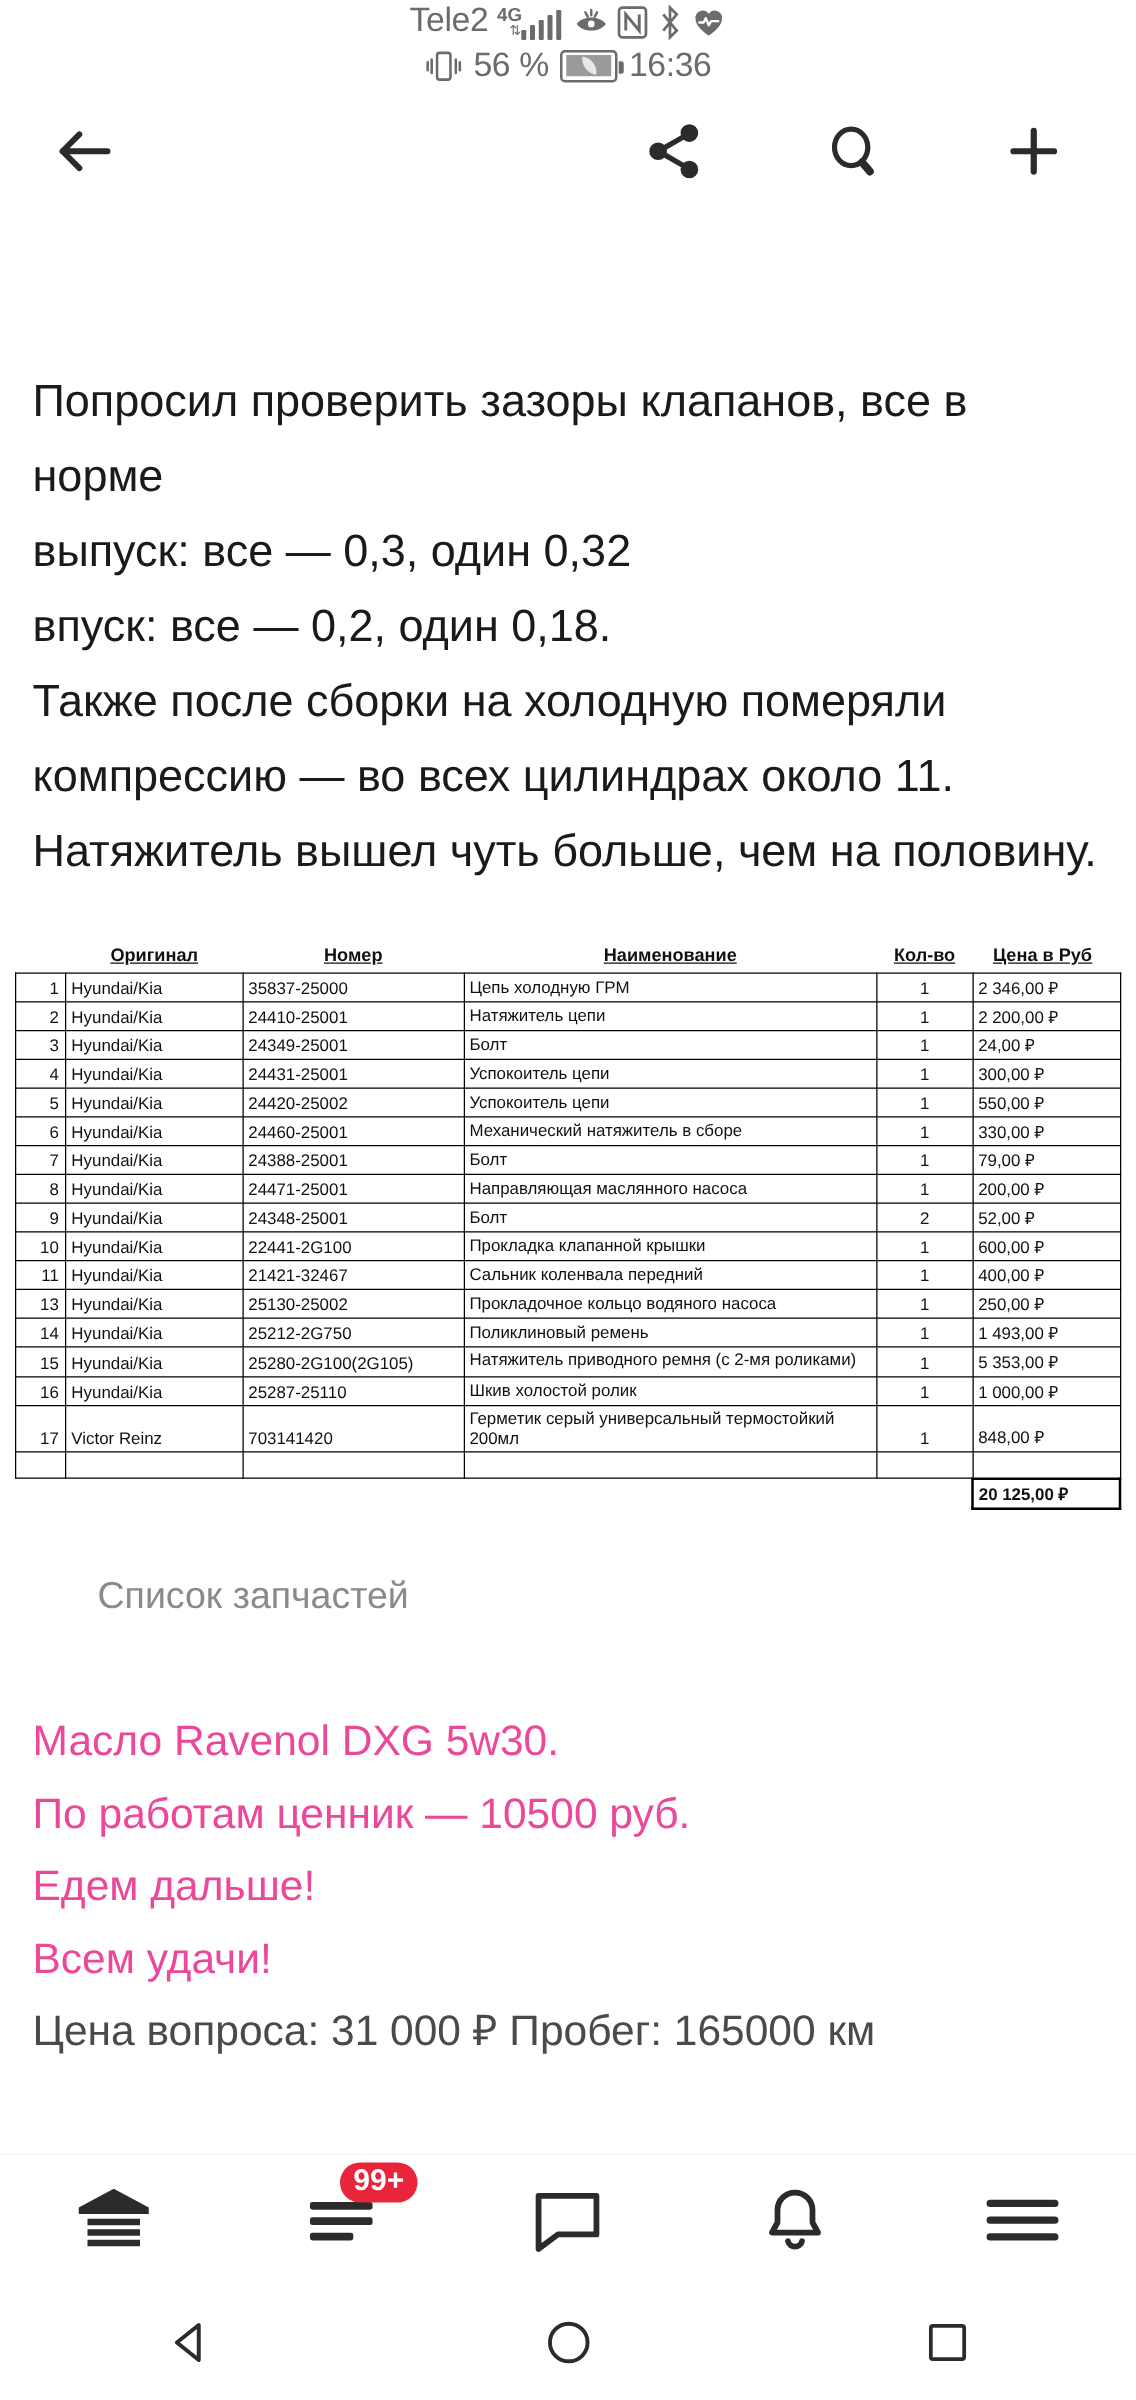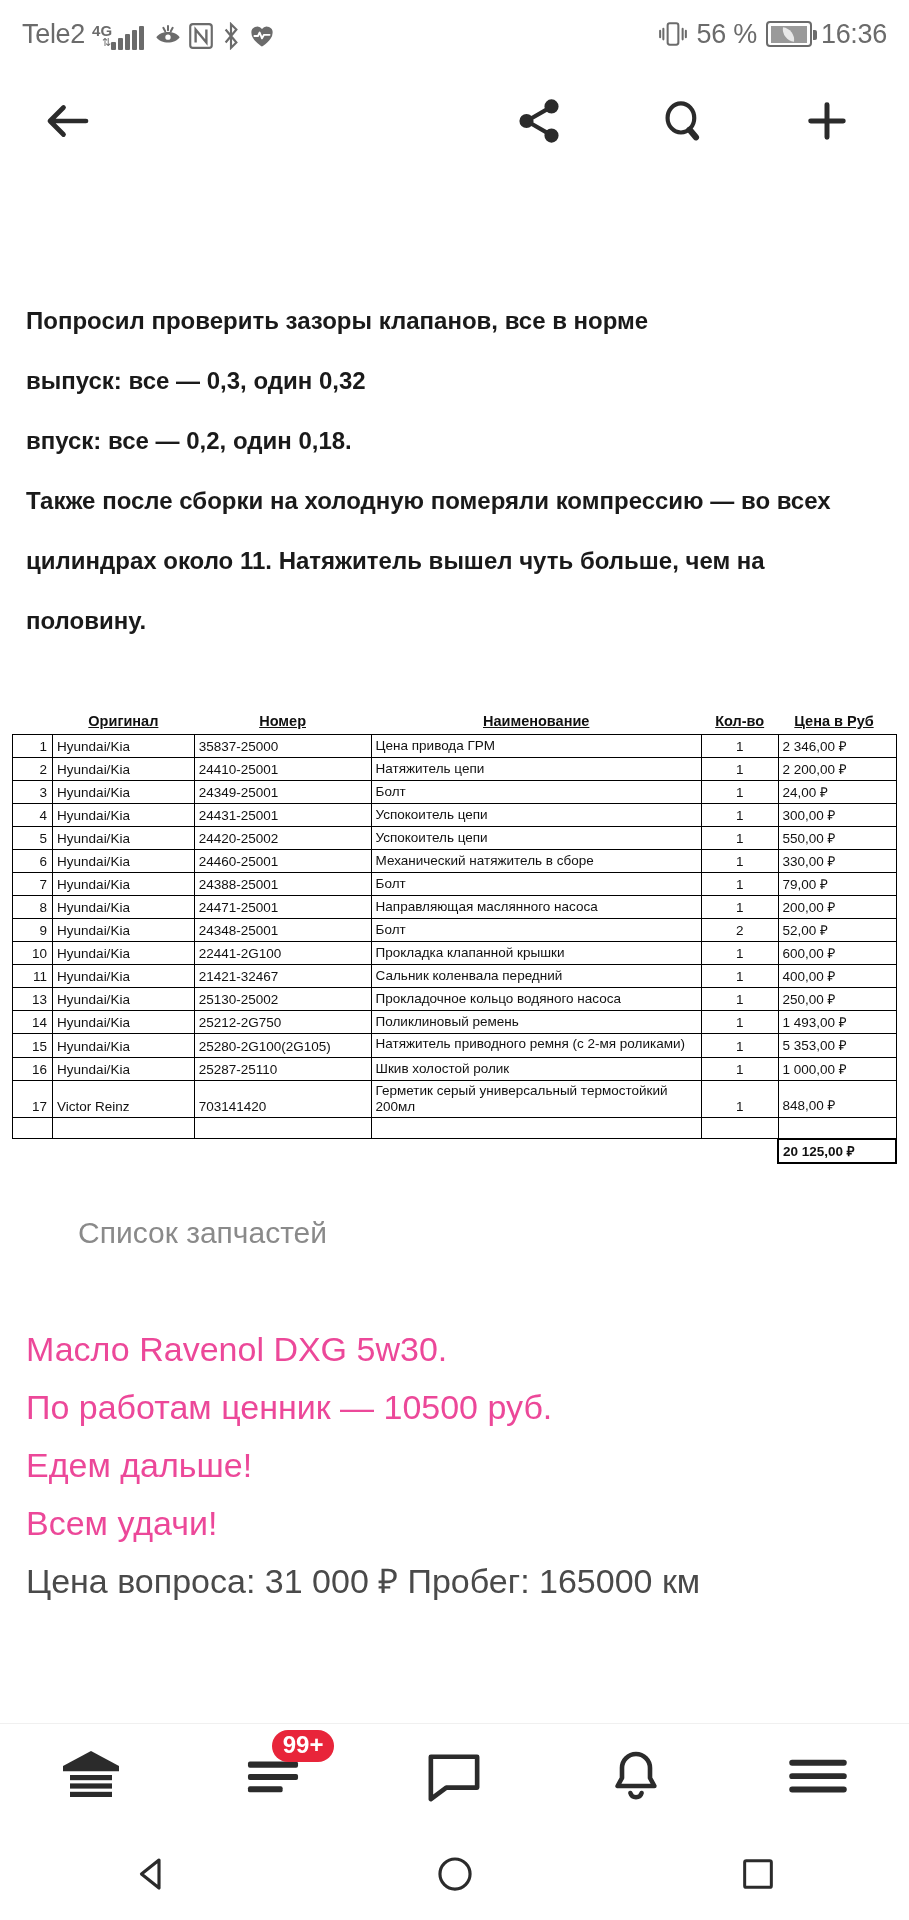--- a/index.html
+++ b/index.html
@@ -8,21 +8,21 @@
     background: #ffffff;
     font-family: "Liberation Sans", sans-serif;
     overflow: hidden;
   }
   #screen { position: relative; width: 909px; height: 1920px; background:#fff; }
 
   
   .statusbar {
     position: absolute; top: 0; left: 0; width: 909px; height: 68px;
     display: flex; align-items: center; justify-content: space-between;
-    padding: 0 22px; color: #6b6b6b;
+    padding: 0 22px; color: #6b6b6b; flex-direction: column;
   }
   .sb-left { display: flex; align-items: flex-end; gap: 6px; }
   .sb-right { display: flex; align-items: center; gap: 9px; }
   .carrier { font-size: 27px; font-weight: 400; color:#6b6b6b; letter-spacing:-0.3px; }
   .net-wrap { position: relative; display: flex; align-items: flex-end; height: 32px; }
   .net-label { font-size: 15px; font-weight: 700; line-height: 1; position:relative; top:-12px; left:1px;}
   .net-updown { font-size: 11px; position:relative; top:-1px; left:-9px; letter-spacing:-1px;}
   .bars { display: flex; align-items: flex-end; gap: 2.5px; height: 24px; margin-left:-8px;}
   .bars i { display:block; width: 4.5px; background:#6b6b6b; border-radius:1px; }
   .bars i:nth-child(1){height:8px}
@@ -58,28 +58,28 @@
   }
   .tb-back { margin-left: 20px; }
   .tb-spacer { flex: 1; }
   .tb-right { display:flex; align-items:center; gap: 48px; margin-right: 34px; }
 
   
   .article {
     position: absolute; top: 173px; left: 0; width: 909px;
   }
   .para {
-    font-size: 24px; line-height: 60px; color: #1a1a1a;
-    padding: 0 26px; font-weight: 700;
+    font-size: 36px; line-height: 60px; color: #1a1a1a;
+    padding: 0 26px; font-weight: 400;
   }
   .para.first { padding-top: 118px; }
 
   
   .tablewrap {
-    margin: 62px 0 0 0; padding: 0 12px;
+    margin: 46px 0 0 0; padding: 0 12px;
   }
   table.parts {
     width: 100%; border-collapse: collapse;
     font-size: 13.5px; color:#111; table-layout: fixed;
     font-family: "Liberation Sans", sans-serif;
   }
   table.parts thead th {
     font-size: 14.5px; font-weight: 700; text-align:center;
     text-decoration: underline; padding: 0 0 5px 0; border: none;
     color:#111; vertical-align: bottom;
@@ -240,21 +240,21 @@
             <th class="c-name">Наименование</th>
             <th class="c-qty">Кол-во</th>
             <th class="c-price">Цена в Руб</th>
           </tr>
         </thead>
         <tbody id="parts-body">
             <tr>
               <td class="c-idx">1</td>
               <td class="c-orig">Hyundai/Kia</td>
               <td class="c-num">35837-25000</td>
-              <td class="c-name">Цена привода ГРМ</td>
+              <td class="c-name">Цепь холодную ГРМ</td>
               <td class="c-qty">1</td>
               <td class="c-price">2 346,00 ₽</td>
             </tr>
             <tr>
               <td class="c-idx">2</td>
               <td class="c-orig">Hyundai/Kia</td>
               <td class="c-num">24410-25001</td>
               <td class="c-name">Натяжитель цепи</td>
               <td class="c-qty">1</td>
               <td class="c-price">2 200,00 ₽</td>

